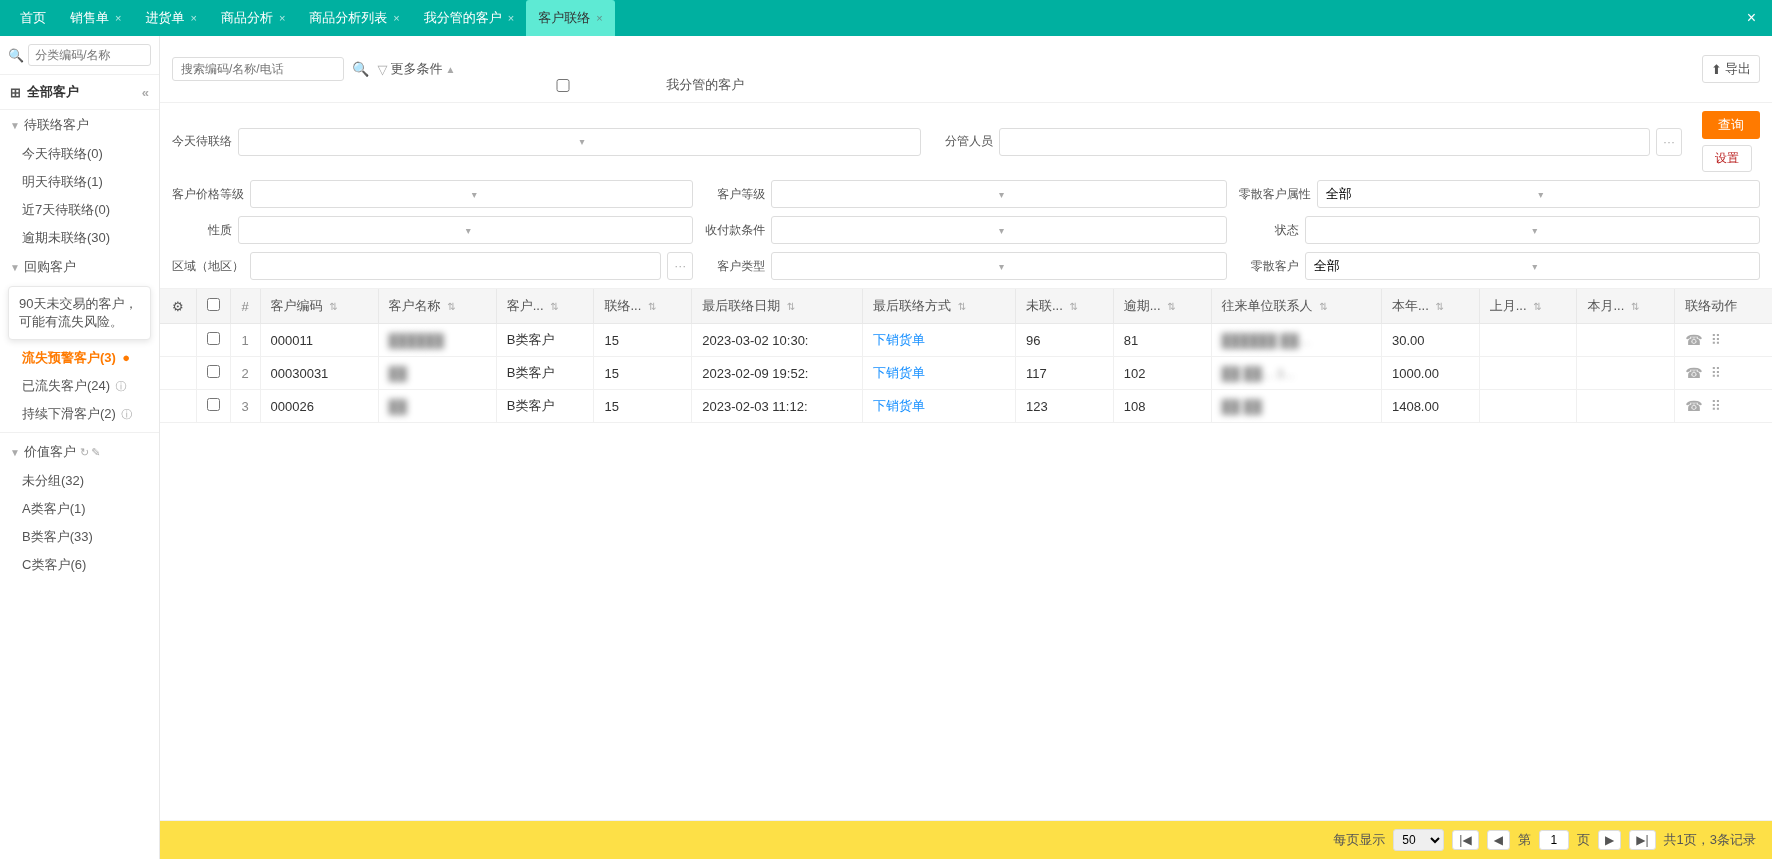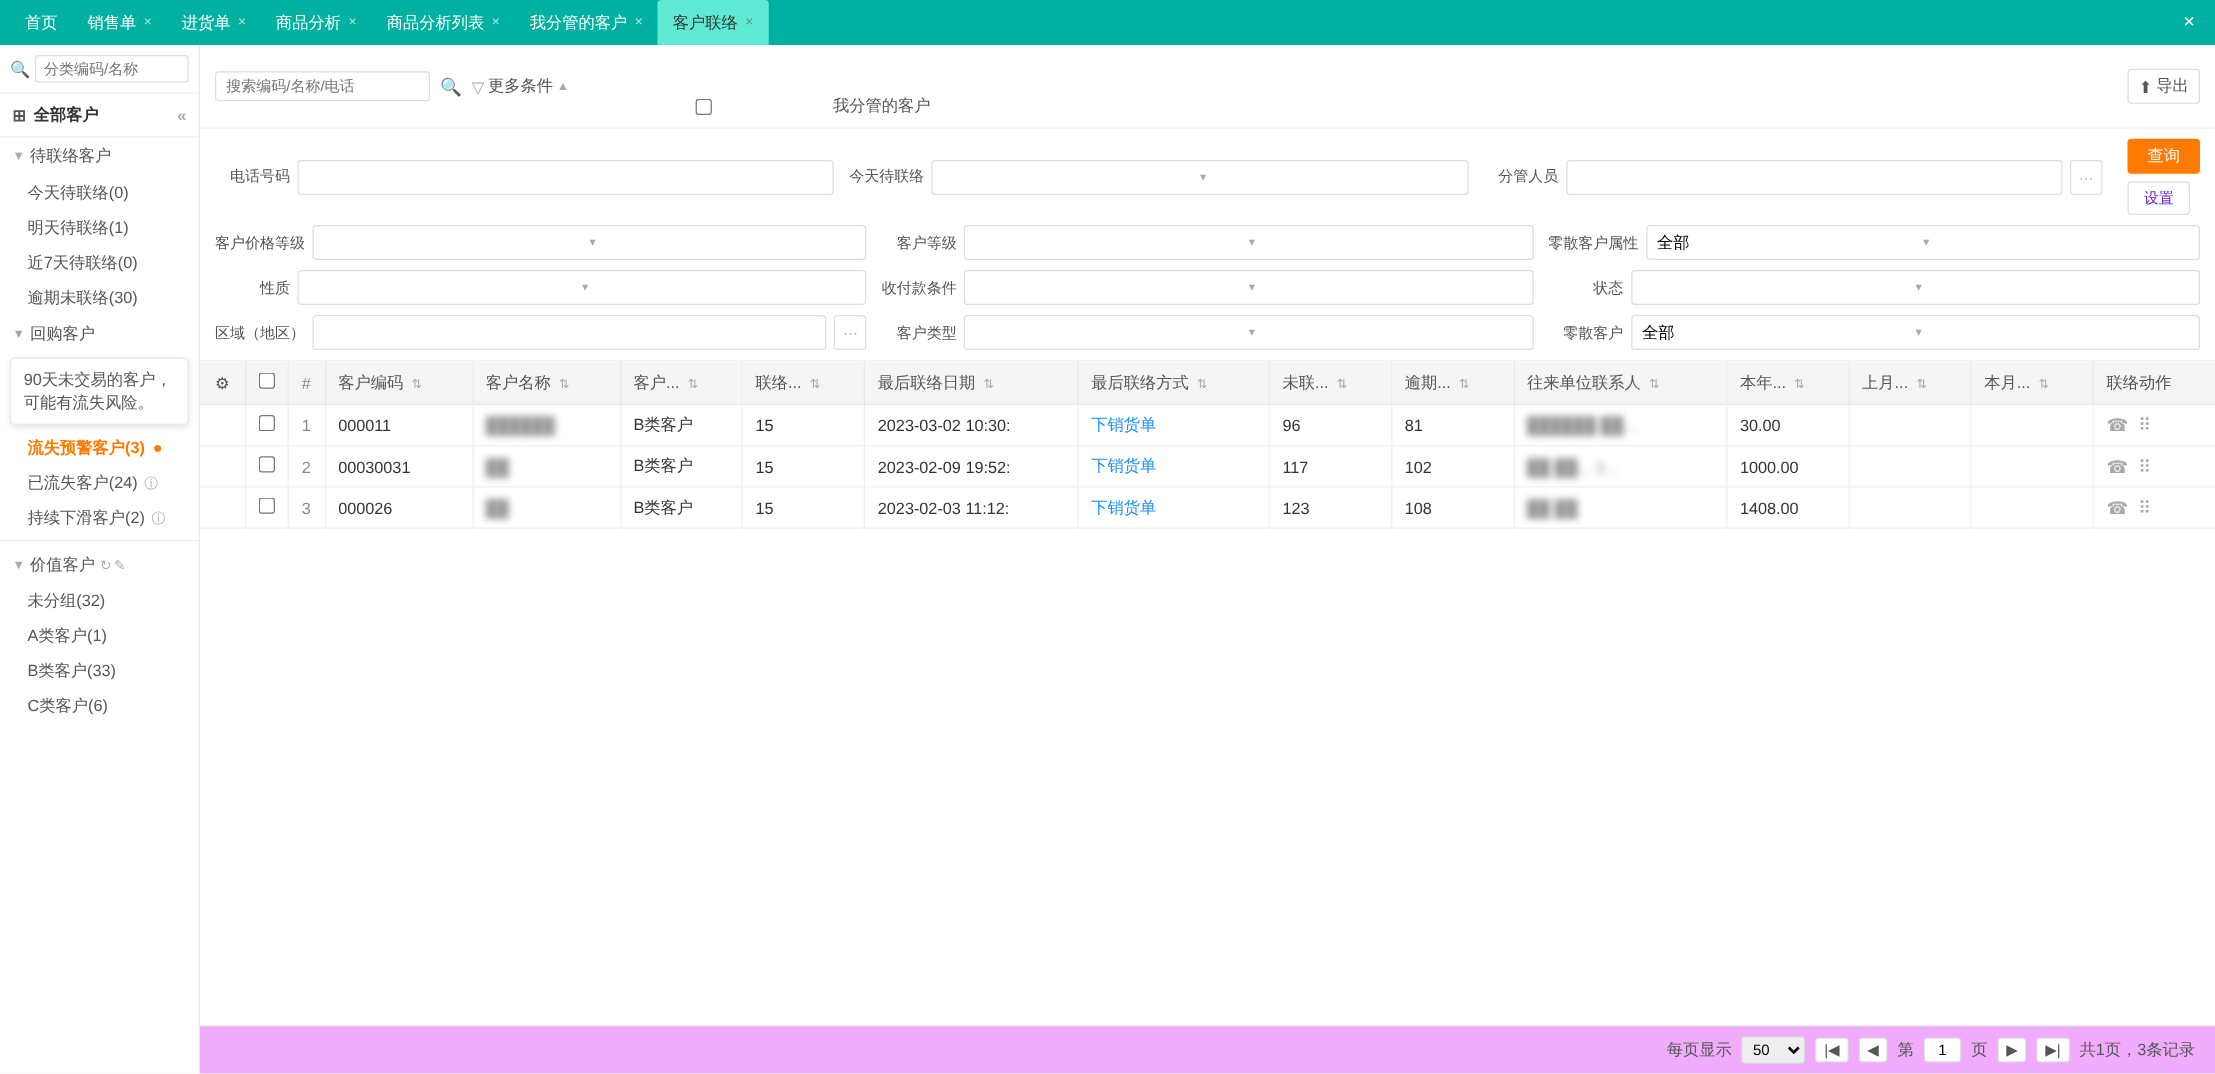--- a/index.html
+++ b/index.html
@@ -244,21 +244,21 @@
       color: #fff;
       border: none;
       border-radius: 3px;
       padding: 5px 16px;
       cursor: pointer;
       font-size: 13px;
       white-space: nowrap;
     }
     .settings-btn {
       background: #fff;
-      color: #6d28d9;
+      color: #b91c1c;
       border: 1px solid #ddd;
       border-radius: 3px;
       padding: 4px 12px;
       cursor: pointer;
       font-size: 12px;
       white-space: nowrap;
     }
 
     
     .table-container {
@@ -301,21 +301,21 @@
     .action-icon { color: #aaa; cursor: pointer; font-size: 14px; }
     .blurred { color: transparent; text-shadow: 0 0 6px rgba(0,0,0,0.4); user-select: none; }
 
     
     .table-footer {
       display: flex;
       align-items: center;
       justify-content: flex-end;
       padding: 8px 16px;
       border-top: 1px solid #f0f0f0;
-      background: #f0abfc;
+      background: #fde047;
       gap: 8px;
       font-size: 12px;
       color: #555;
     }
     .table-footer select {
       border: 1px solid #ddd;
       border-radius: 3px;
       padding: 2px 4px;
       font-size: 12px;
     }
@@ -470,24 +470,20 @@
       <div class="filter-bar-spacer"></div>
       <div class="export-btn">
         <span>⬆</span>
         <span>导出</span>
       </div>
     </div>
 
     <div class="adv-filter">
 
       <div class="adv-filter-row">
-        <div class="filter-field">
-          <label>电话号码</label>
-          <input type="text" style="flex: 1 1 0%; min-width: 120px;">
-        </div>
         <div class="filter-field">
           <label>今天待联络</label>
           <div class="select-box" style="flex:1; min-width:150px;">
             <span></span>
             <span class="chevron">▾</span>
           </div>
         </div>
         <div class="filter-field">
           <label>分管人员</label>
           <input type="text" style="flex: 1 1 0%; min-width: 120px;">

